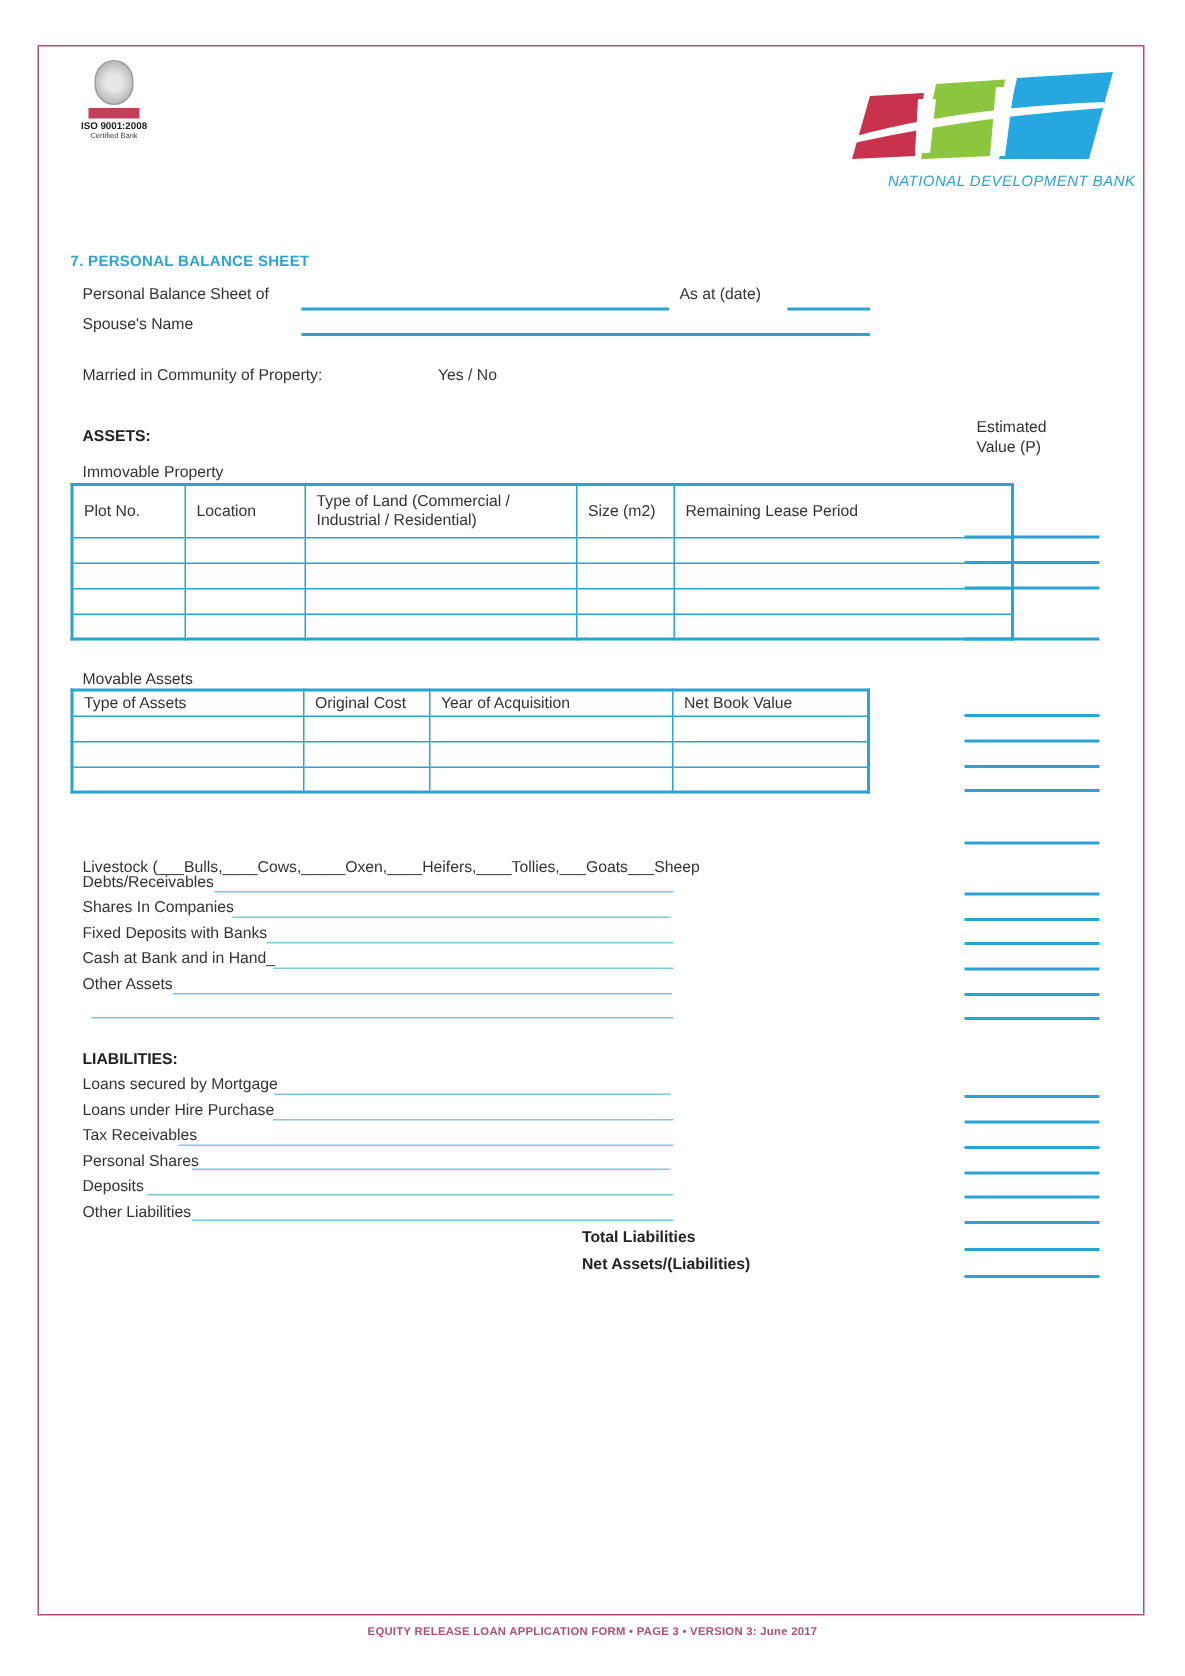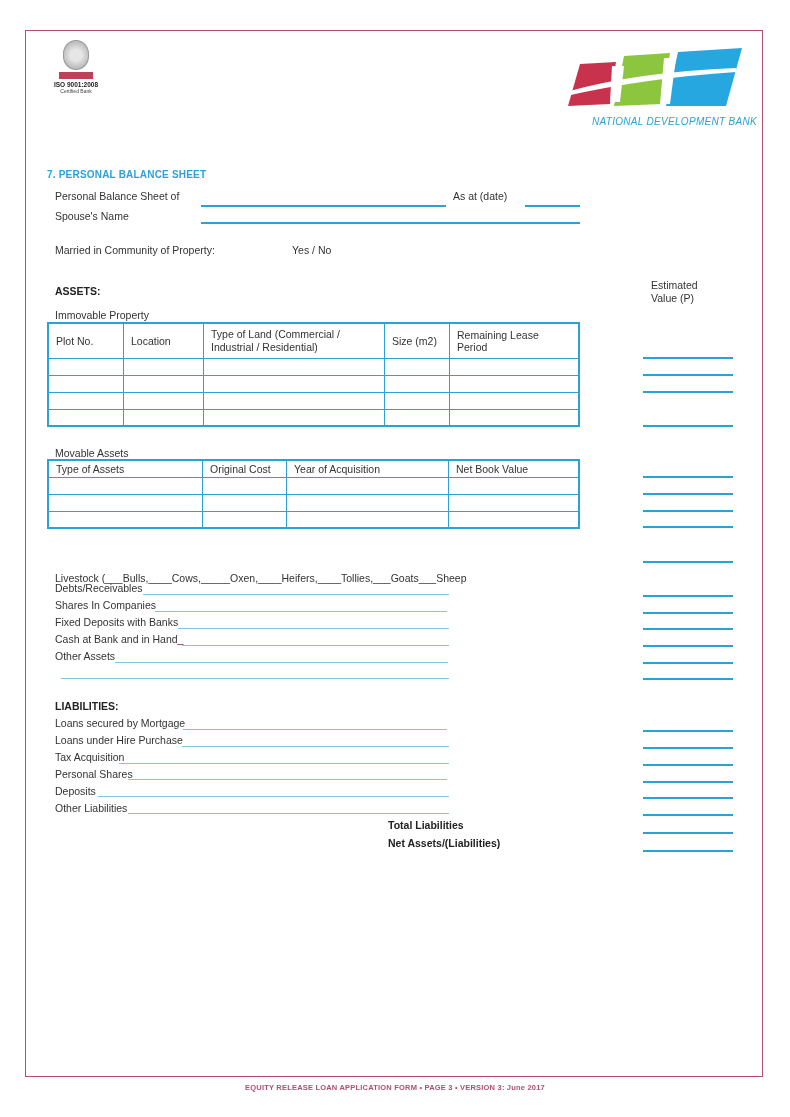--- a/index.html
+++ b/index.html
@@ -56,21 +56,21 @@
 
 <div class="abs txt" style="left:55px; top:244px;">Married in Community of Property:</div>
 <div class="abs txt" style="left:292px; top:244px;">Yes / No</div>
 
 <div class="abs txt bold" style="left:55px; top:285px;">ASSETS:</div>
 <div class="abs txt" style="left:651px; top:279px;">Estimated</div>
 <div class="abs txt" style="left:651px; top:292px;">Value (P)</div>
 
 <div class="abs txt" style="left:55px; top:309px;">Immovable Property</div>
 
-<table class="grid" style="left:47px; top:322px; width:533px;">
+<table class="grid" style="left:47px; top:322px; width:629px;">
   <tbody>
       <tr style="height:35px;">
     <td style="width:60px;">Plot No.</td>
     <td style="width:65px;">Location</td>
     <td style="width:166px; white-space:normal; line-height:13px;">Type of Land (Commercial / Industrial / Residential)</td>
     <td style="width:50px;">Size (m2)</td>
     <td>Remaining Lease Period</td>
   </tr>
   <tr style="height:17px;">
         <td></td>
@@ -165,21 +165,21 @@
 <div class="val-line" style="top:645px;"></div>
 <div class="val-line" style="top:662px;"></div>
 <div class="val-line" style="top:678px;"></div>
 
 <div class="abs txt bold" style="left:55px; top:700px;">LIABILITIES:</div>
 
 <div class="abs txt" style="left:55px; top:717px;">Loans secured by Mortgage</div>
 <div class="thinline" style="left:183px; top:729px; width:264px;"></div>
 <div class="abs txt" style="left:55px; top:734px;">Loans under Hire Purchase</div>
 <div class="thinline" style="left:182px; top:746px; width:267px;"></div>
-<div class="abs txt" style="left:55px; top:751px;">Tax Acquisition</div>
+<div class="abs txt" style="left:55px; top:751px;">Tax Receivables</div>
 <div class="thinline" style="left:119px; top:763px; width:330px;"></div>
 <div class="abs txt" style="left:55px; top:768px;">Personal Shares</div>
 <div class="thinline" style="left:128px; top:779px; width:319px;"></div>
 <div class="abs txt" style="left:55px; top:785px;">Deposits</div>
 <div class="thinline" style="left:98px; top:796px; width:351px;"></div>
 <div class="abs txt" style="left:55px; top:802px;">Other Liabilities</div>
 <div class="thinline" style="left:128px; top:813px; width:321px;"></div>
 
 <div class="abs txt bold" style="left:388px; top:819px;">Total Liabilities</div>
 <div class="abs txt bold" style="left:388px; top:837px;">Net Assets/(Liabilities)</div>

